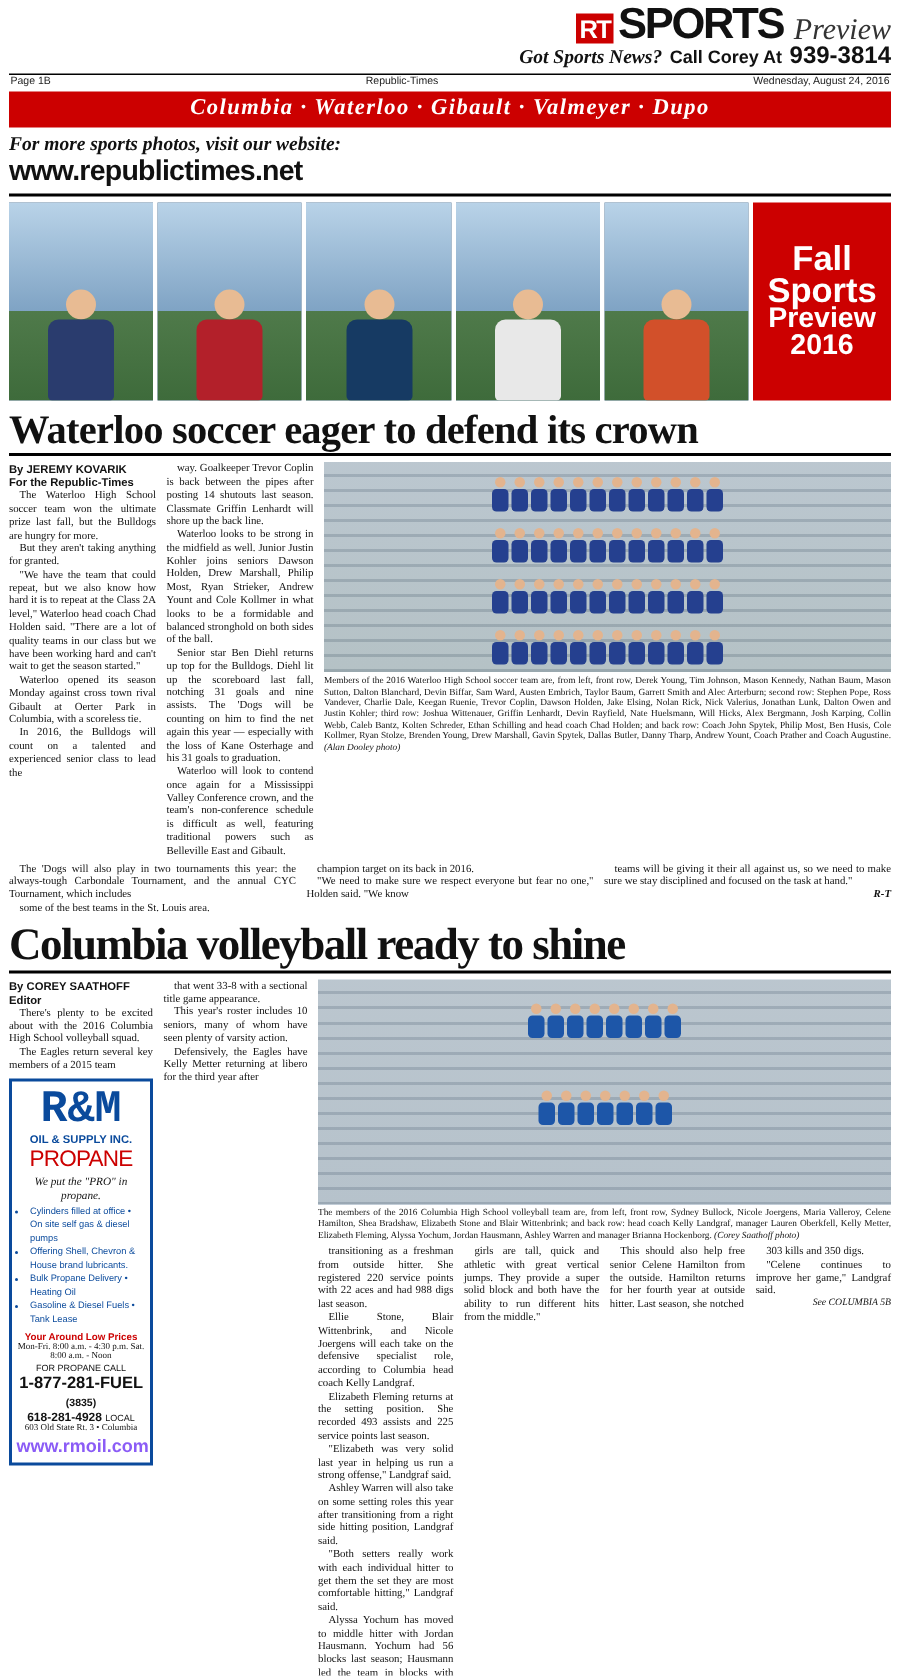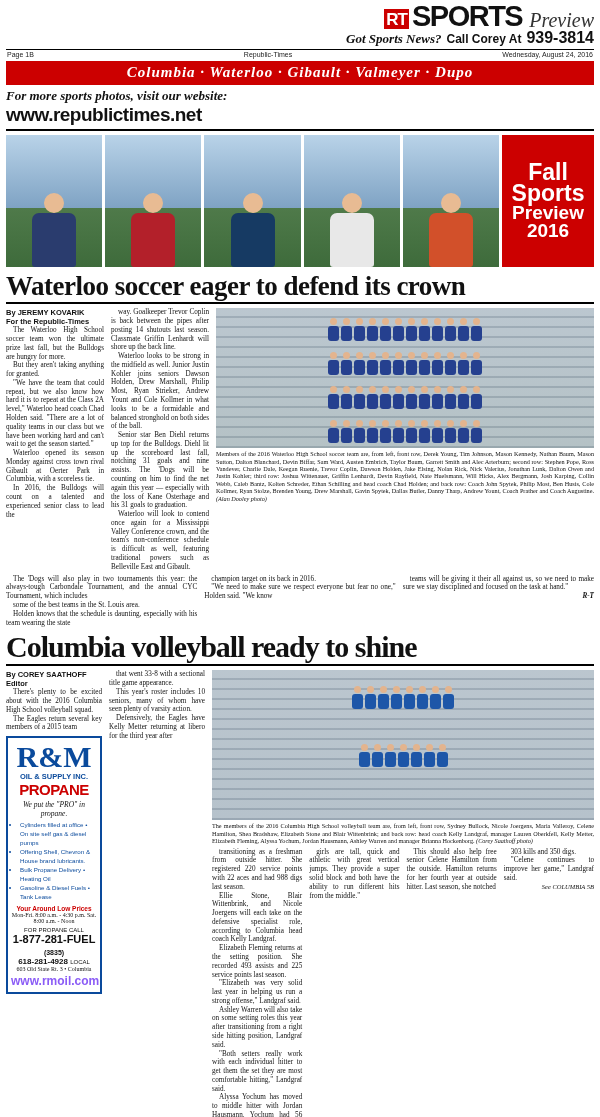--- a/index.html
+++ b/index.html
@@ -109,23 +109,23 @@
   }
 
   
   .mid { margin:0 6px; display:flex; gap:7px; }
   .mid-col { width:96px; }
   .mid-photo-col { flex:1; }
   .vb-photo { width:100%; height:150px; background:linear-gradient(#ccd9e6,#9bb0c4); position:relative; overflow:hidden; }
 
   
   .rm-ad { border:2px solid #0a4a9c; margin-top:4px; padding:4px 3px; text-align:center; }
-  .rm-logo { font-family:Liberation Serif, serif; font-weight:bold; font-size:30px; color:#0a4a9c; line-height:1; }
+  .rm-logo { font-family:Liberation Mono, monospace; font-weight:bold; font-size:30px; color:#0a4a9c; line-height:1; }
   .rm-oil { font-family:"Liberation Sans", sans-serif; font-weight:bold; font-size:7.5px; color:#0a4a9c; }
-  .rm-prop { font-family:"Liberation Sans", sans-serif; font-weight:bold; font-size:15px; color:#c00; letter-spacing:-0.5px; }
+  .rm-prop { font-family:"Liberation Sans", sans-serif; font-weight:normal; font-size:15px; color:#c00; letter-spacing:-0.5px; }
   .rm-pro { font-family:"Liberation Serif", serif; font-style:italic; font-size:7.5px; margin:2px 0 3px 0; }
   .rm-bul { text-align:left; font-size:6.2px; line-height:1.45; color:#0a4a9c; font-family:"Liberation Sans", sans-serif; }
   .rm-bul li { margin:0; }
   .rm-bul ul { margin:0; padding-left:9px; }
   .rm-low { font-family:"Liberation Sans", sans-serif; font-weight:bold; font-size:6.5px; color:#c00; margin-top:3px; }
   .rm-low2 { font-size:6px; }
   .rm-forprop { font-family:"Liberation Sans", sans-serif; font-size:6px; margin-top:3px; }
   .rm-tel { font-family:"Liberation Sans", sans-serif; font-weight:bold; font-size:11px; }
   .rm-tel2 { font-family:"Liberation Sans", sans-serif; font-weight:bold; font-size:8px; }
   .rm-addr { font-size:6px; }
@@ -440,21 +440,20 @@
         <span class="credit">(Alan Dooley photo)</span>
       </div>
     </div>
   </div>
 
   <div class="story1-lower">
     <div class="c">
       <div class="body">
         <p>The 'Dogs will also play in two tournaments this year: the always-tough Carbondale Tournament, and the annual CYC Tournament, which includes</p>
           <p>some of the best teams in the St. Louis area.</p>
-          <p>Holden knows that the schedule is daunting, especially with his team wearing the state</p>
       </div>
     </div>
     <div class="c">
       <div class="body">
         <p>champion target on its back in 2016.</p>
           <p>"We need to make sure we respect everyone but fear no one," Holden said. "We know</p>
       </div>
     </div>
     <div class="c">
       <div class="body">

